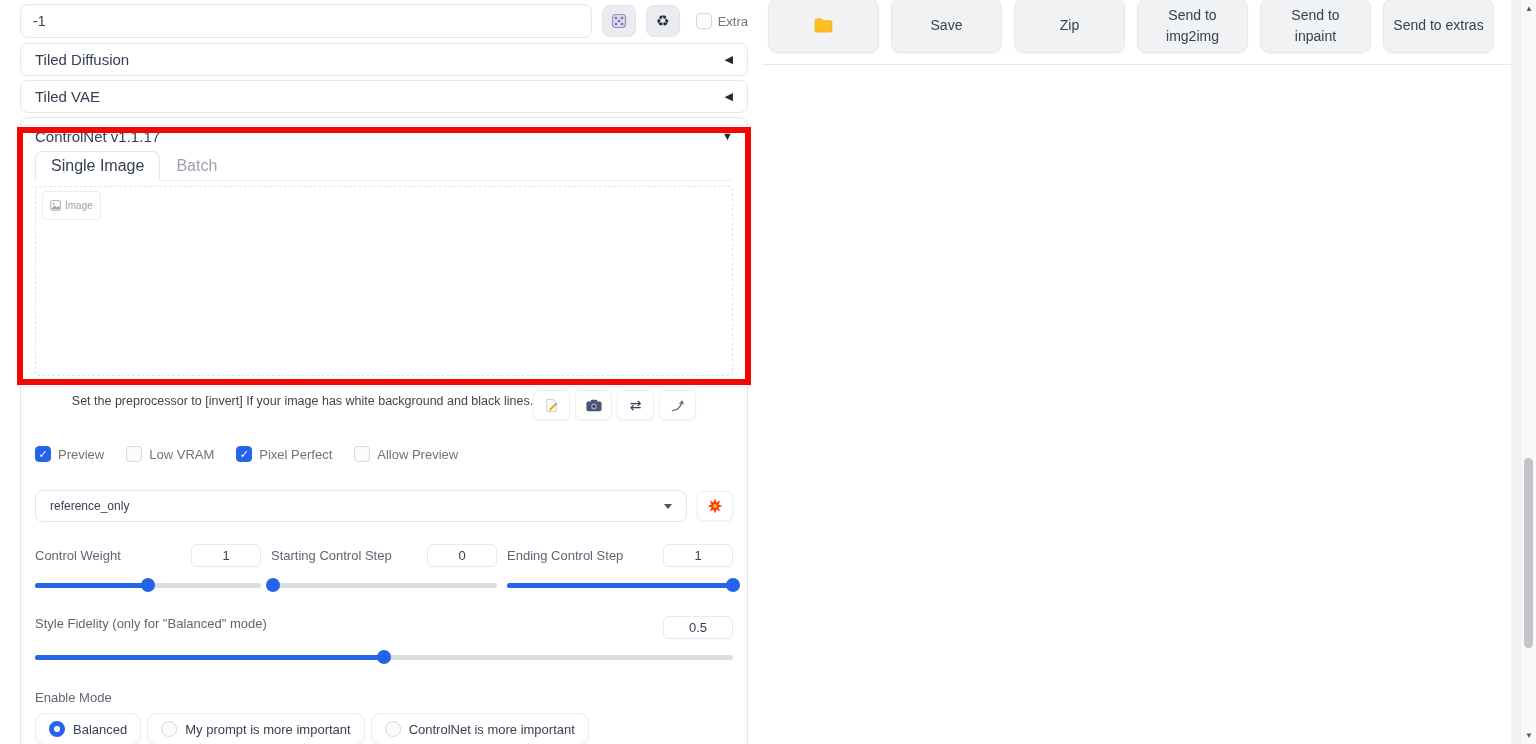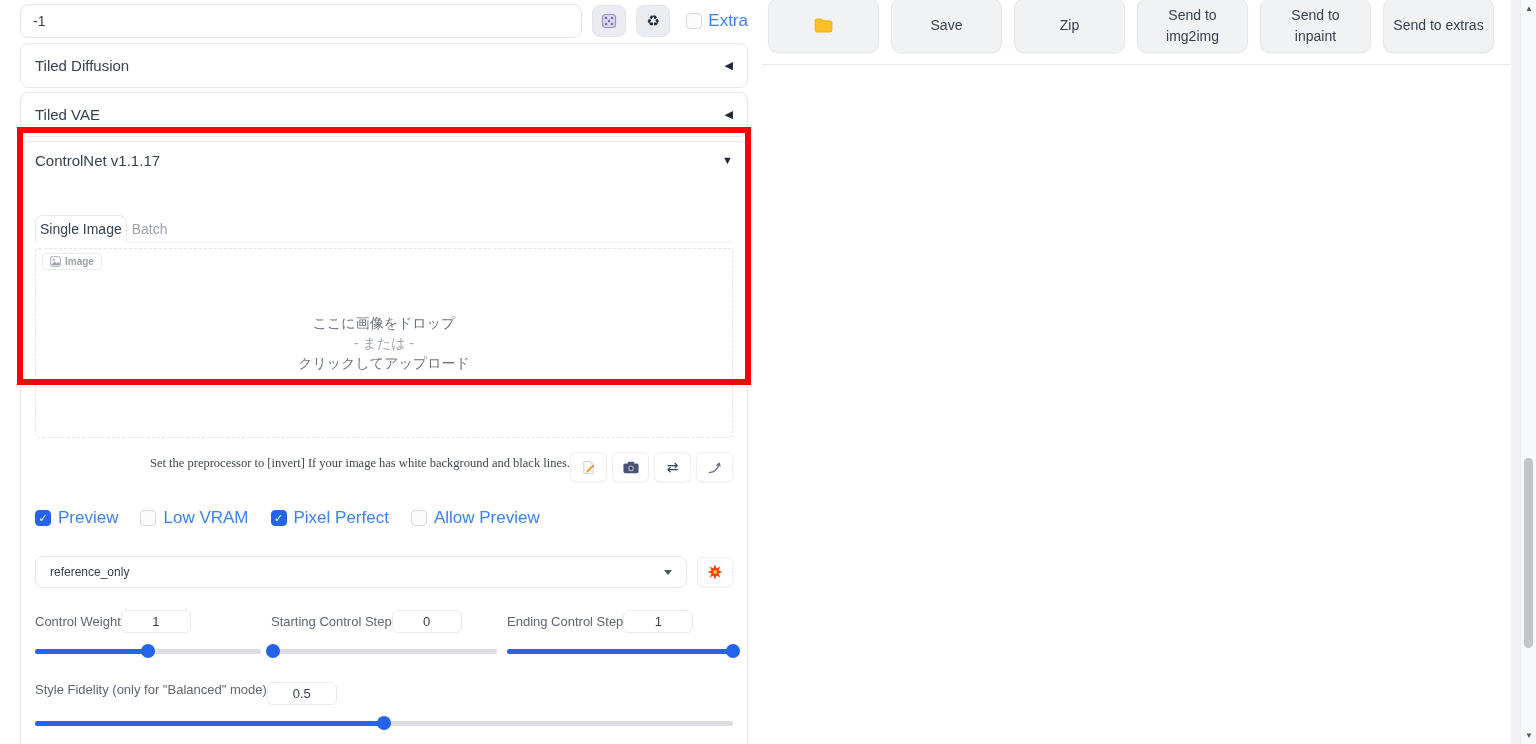--- a/index.html
+++ b/index.html
@@ -14,51 +14,51 @@
     padding:0 12px; font-size:14px; color:#374151; background:#fff; outline:none;
     box-shadow:inset 0 0 0 1px rgba(0,0,0,0.01); font-family:inherit; }
   .tool-sq { width:34px; height:32px; border-radius:8px; background:#ebecf1;
     border:1px solid #e3e5ea; display:flex; align-items:center; justify-content:center;
     font-size:15px; cursor:pointer; }
   .cb-wrap { display:flex; align-items:center; gap:6px; margin-left:6px; cursor:pointer; }
   .cb-box { width:16px; height:16px; border-radius:4px; border:1px solid #d4d7dd;
     background:#fcfcfd; display:flex; align-items:center; justify-content:center;
     font-size:11px; color:#fff; }
   .cb-wrap.on .cb-box, .cb-chip.on .cb-box { background:#2563eb; border-color:#2563eb; }
-  .cb-label { font-size:17px; color:#3b82f6; }
-
-  .accordion { height:45px; border:1px solid #e5e7eb; border-radius:8px; background:#fff;
+  .cb-label { font-size:13px; color:#737373; }
+
+  .accordion { height:33px; border:1px solid #e5e7eb; border-radius:8px; background:#fff;
     display:flex; align-items:center; justify-content:space-between; padding:0 14px;
     margin-bottom:4px; cursor:pointer; }
   .accordion .acc-label { font-size:15px; color:#374151; }
   .accordion .acc-arrow { font-size:11px; color:#1f2937; }
 
   .cn-panel { border:1px solid #e5e7eb; border-radius:8px 8px 0 0; background:#fff;
     padding:6px 14px 16px 14px; }
   .cn-header { display:flex; align-items:center; justify-content:space-between;
     height:24px; cursor:pointer; }
   .cn-header .acc-label { font-size:15px; color:#374151; }
   .cn-header .acc-arrow { font-size:11px; color:#1f2937; }
 
   .tabbar { display:flex; margin-top:3px; border-bottom:1px solid #f0f0f2; }
-  .tab { padding:5px 4px; font-size:14px; color:#9ca3af; cursor:pointer;
-    border:1px solid transparent; border-bottom:none; border-radius:8px 8px 0 0;margin-top:40px; }
+  .tab { padding:5px 15px; font-size:16px; color:#9ca3af; cursor:pointer;
+    border:1px solid transparent; border-bottom:none; border-radius:8px 8px 0 0; }
   .tab.sel { color:#374151; background:#fff; border-color:#e5e7eb;
     margin-bottom:-1px; border-bottom:1px solid #fff; }
 
   .dropzone { margin-top:5px; height:190px; border:1px dashed #e2e4e8; border-radius:4px;
     position:relative; display:flex; align-items:center; justify-content:center;
     cursor:pointer; background:#fff; }
   .img-chip { position:absolute; left:6px; top:4px; display:flex; align-items:center;
-    gap:4px; border:1px solid #ececf0; border-radius:4px; padding:2px 7px;
-    font-size:10px; color:#9ca3af; background:#fff;font-weight:bold; }
+    gap:4px; border:1px solid #ececf0; border-radius:4px; padding:8px 7px;
+    font-size:10px; color:#9ca3af; background:#fff; }
   .drop-text { text-align:center; font-size:14px; color:#6b7280; line-height:1.45; }
   .drop-text .alt { color:#9ca3af; }
 
-  .note-row { margin-top:14px; display:flex; justify-content:flex-end; align-items:flex-start;font-family:Liberation Serif, serif; }
+  .note-row { margin-top:14px; display:flex; justify-content:center; align-items:flex-start; }
   .note-text { font-size:12.5px; color:#3f4550; max-width:520px; padding-top:4px; }
   .mini-btns { display:flex; gap:5px; }
   .mini-btn { width:37px; height:30px; background:#fff; border:1px solid #f0f0f3;
     border-radius:6px; box-shadow:0 1px 2px rgba(0,0,0,0.05); display:flex;
     align-items:center; justify-content:center; cursor:pointer; font-size:14px; color:#374151; }
 
   .cb-row { display:flex; gap:22px; margin-top:26px; align-items:center; }
   .cb-chip { display:flex; align-items:center; gap:7px; cursor:pointer; }
 
   .field-label { font-size:13px; color:#5f6672; }
@@ -66,21 +66,21 @@
   .dd-row { display:flex; gap:10px; margin-top:7px; align-items:center; }
   .dropdown { flex:1; height:32px; border:1px solid #e5e7eb; border-radius:8px;
     background:#fff; display:flex; align-items:center; justify-content:space-between;
     padding:0 14px; cursor:pointer; box-shadow:inset 0 1px 2px rgba(0,0,0,0.02); }
   .dd-value { font-size:12px; color:#374151; }
   .dd-caret { width:0; height:0; border-left:4px solid transparent;
     border-right:4px solid transparent; border-top:5px solid #4b5563; }
 
   .slider-row { display:flex; gap:10px; margin-top:22px; }
   .slider-col { flex:1; }
-  .slider-head { display:flex; align-items:center; }
+  .slider-head { display:flex; justify-content:space-between; align-items:center; }
   .num-input { width:70px; height:23px; border:1px solid #e9eaee; border-radius:6px;
     text-align:center; font-size:13px; color:#374151; background:#fff; outline:none;
     font-family:inherit; }
   .slider { margin-top:11px; position:relative; height:14px; }
   .sl-track { position:absolute; left:0; right:0; top:5px; height:5px; border-radius:3px;
     background:#dcdde1; }
   .sl-fill { position:absolute; left:0; top:0; bottom:0; width:var(--p,0%);
     border-radius:3px; background:#2563eb; }
   .sl-thumb { position:absolute; top:0; left:calc(var(--p,0%) - 7px); width:14px;
     height:14px; border-radius:50%; background:#2563eb; cursor:pointer; }
@@ -174,25 +174,20 @@
     </div>
 
     <div class="dropzone">
       <div class="img-chip">
         <svg width="11" height="11" viewBox="0 0 12 12">
           <rect x="0.8" y="0.8" width="10.4" height="10.4" rx="1.5" fill="none" stroke="#9ca3af" stroke-width="1"></rect>
           <circle cx="4" cy="4.2" r="1.1" fill="#9ca3af"></circle>
           <path d="M1.5 9.5 L5 6 L7.2 8.2 L9 6.5 L10.8 8.5 L10.8 10 L1.5 10 Z" fill="#9ca3af"></path>
         </svg>
         <span>Image</span>
-      </div>
-      <div class="drop-text">
-        <div>ここに画像をドロップ</div>
-        <div class="alt">- または -</div>
-        <div>クリックしてアップロード</div>
       </div>
     </div>
 
     <div class="note-row">
       <div class="note-text">Set the preprocessor to [invert] If your image has white background and black lines.</div>
       <div class="mini-btns">
         <div class="mini-btn">
           <svg width="15" height="15" viewBox="0 0 16 16">
             <path d="M3 1.5 h7 l3 3 V14.5 H3 Z" fill="#fdfdfd" stroke="#c7cbd2" stroke-width="1"></path>
             <path d="M10 1.5 l3 3 h-3 Z" fill="#e4e7eb"></path>

